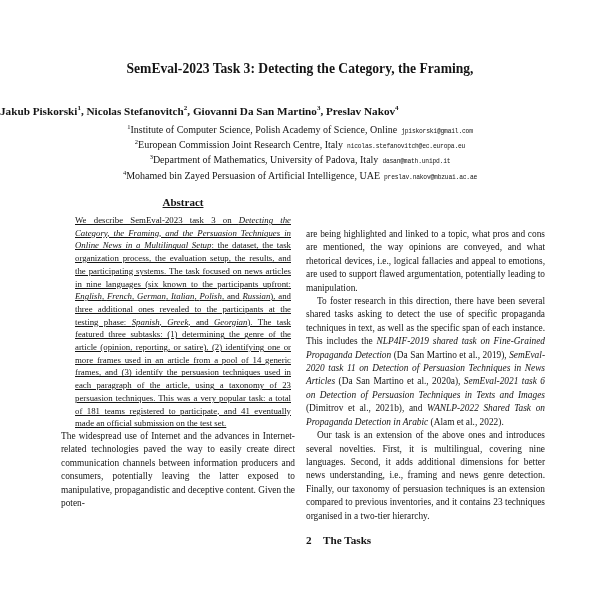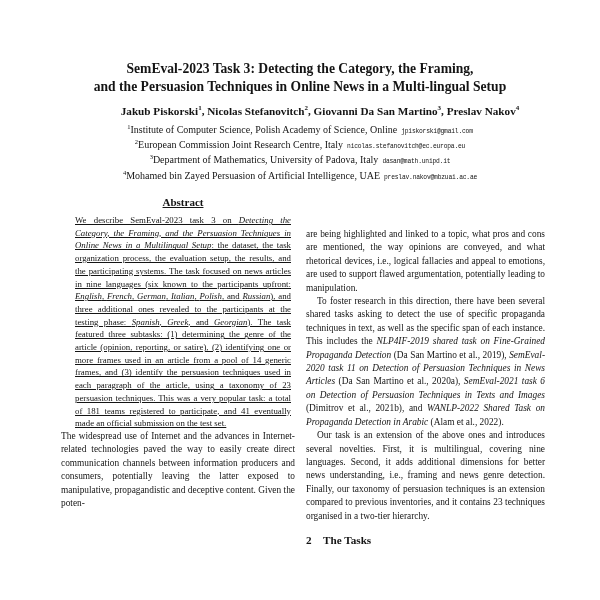--- a/index.html
+++ b/index.html
@@ -4,22 +4,22 @@
 <style>
   html,body { margin:0; padding:0; background:#ffffff; }
   .page {
     position:relative; width:600px; height:600px;
     background:#ffffff; overflow:hidden;
     font-family:"Liberation Serif","DejaVu Serif",serif;
     color:#141414;
   }
   .title-block { position:absolute; top:60px; left:0; right:0; text-align:center; }
   .title-line { font-weight:bold; font-size:13.6px; line-height:17.5px; }
-  .authors { position:absolute; top:105px; left:0; right:0; text-align:center;
-             font-weight:bold; font-size:11.2px;padding-left:40px; }
+  .authors { position:absolute; top:105px; left:0; right:0; text-align:left;
+             font-weight:bold; font-size:11.2px; }
   .authors sup { font-size:7px; line-height:0; }
   .affils { position:absolute; top:123px; left:0; right:0; text-align:center;
             font-size:10px; line-height:13.2px; }
   .affils sup { font-size:6.5px; line-height:0; }
   .email { font-family:"Liberation Mono","DejaVu Sans Mono",monospace;
            font-size:6.3px; letter-spacing:-0.2px; margin-left:4px; }
   .col { position:absolute; top:196px; text-align:justify; hyphens:auto; -webkit-hyphens:auto; }
   .col-left  { left:61px;  width:234px; }
   .col-right { left:306px; width:239px;margin-top:32px; }
   .abstract { margin:0 4px 0 14px;text-decoration:underline; }
@@ -31,21 +31,20 @@
   .indent { text-indent:11px; }
   i { font-style:italic; }
 </style>
 </head>
 <body>
 
 <div class="page">
 
   <div class="title-block">
     <div class="title-line">SemEval-2023 Task 3: Detecting the Category, the Framing,</div>
-    <div class="title-line">and the Persuasion Techniques in Online News in a Multi-lingual Setup</div>
   </div>
 
   <div class="authors">
     <span><span>Jakub Piskorski</span><sup>1</sup><span>, </span></span><span><span>Nicolas Stefanovitch</span><sup>2</sup><span>, </span></span><span><span>Giovanni Da San Martino</span><sup>3</sup><span>, </span></span><span><span>Preslav Nakov</span><sup>4</sup></span>
   </div>
 
   <div class="affils">
     <div><sup>1</sup><span>Institute of Computer Science, Polish Academy of Science, Online</span><span class="email">jpiskorski@gmail.com</span></div>
     <div><sup>2</sup><span>European Commission Joint Research Centre, Italy</span><span class="email">nicolas.stefanovitch@ec.europa.eu</span></div>
     <div><sup>3</sup><span>Department of Mathematics, University of Padova, Italy</span><span class="email">dasan@math.unipd.it</span></div>

